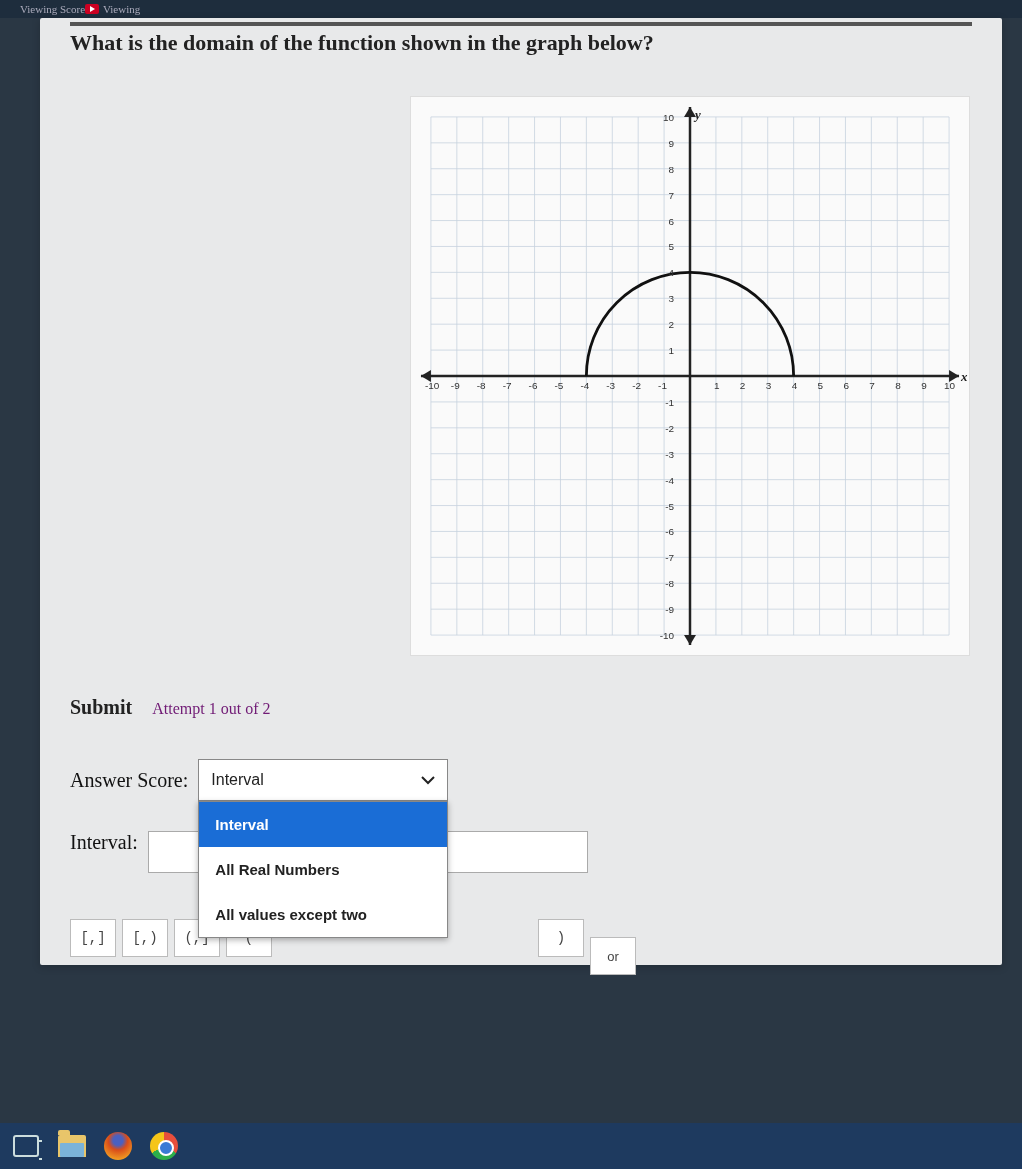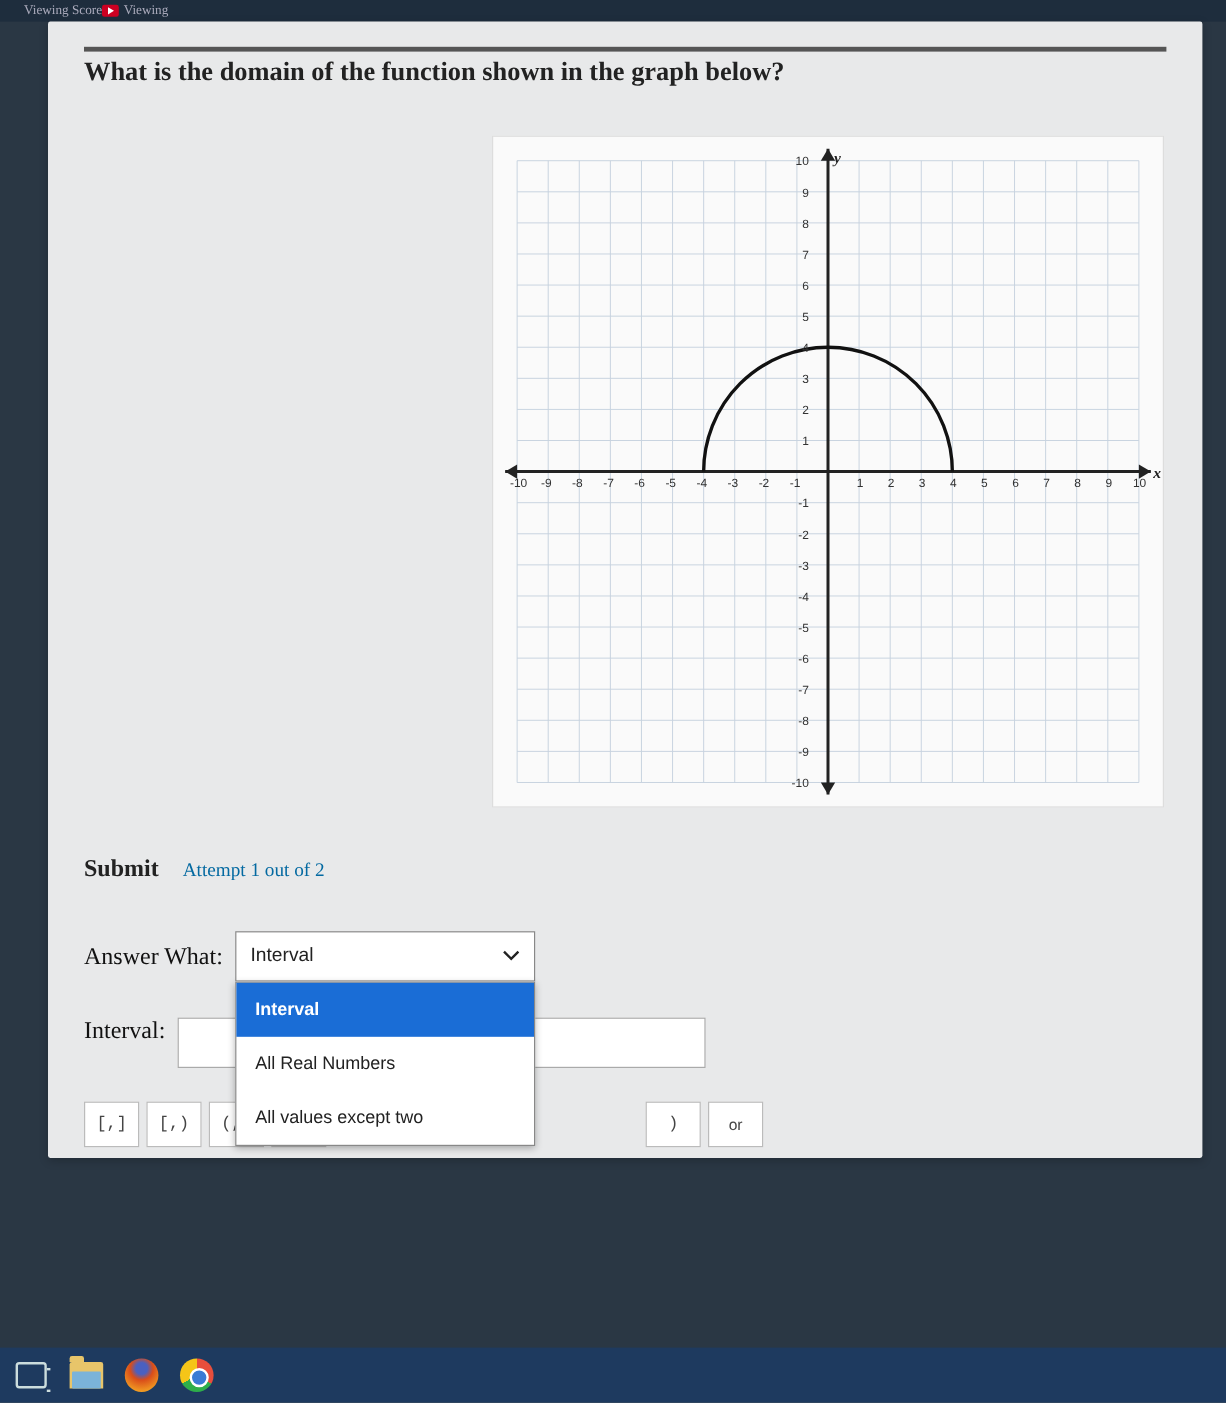--- a/index.html
+++ b/index.html
@@ -21,21 +21,21 @@
       font-size: 11px;
       overflow: hidden;
     }
     .top-item { display: flex; align-items: center; gap: 4px; }
     .yt-icon { width: 14px; height: 10px; background: #c02; border-radius: 2px; position: relative; display: inline-block; }
     .yt-icon::after { content: ''; position: absolute; left: 5px; top: 2px; border-left: 5px solid #fff; border-top: 3px solid transparent; border-bottom: 3px solid transparent; }
     .content-area {
       background: #e8e9ea;
       margin: 0 20px 0 40px;
       height: 947px;
-      padding: 27px 30px 20px 30px;
+      padding: 10px 30px 20px 30px;
       position: relative;
       border-radius: 2px;
       box-shadow: 0 2px 8px rgba(0,0,0,0.2);
     }
     .question-text {
       font-family: Georgia, serif;
       font-size: 22px;
       color: #222;
       font-weight: bold;
       padding: 4px 0 20px 0;
@@ -47,21 +47,21 @@
       height: 560px;
       margin: 20px auto 20px 340px;
       position: relative;
       background: #fafafa;
       border: 1px solid #ddd;
     }
     .graph-container svg { width: 100%; height: 100%; }
     .answer-section { margin-top: 40px; }
     .answer-header { font-family: Georgia, serif; font-size: 20px; color: #222; }
     .answer-header strong { font-weight: bold; }
-    .attempt-text { color: #0369a1; font-size: 16px; }
+    .attempt-text { color: #701a75; font-size: 16px; }
     .answer-type-row {
       margin-top: 40px;
       display: flex;
       align-items: center;
       gap: 10px;
       position: relative;
     }
     .label { font-family: Georgia, serif; font-size: 20px; color: #111; }
     .select-wrap { position: relative; }
     .select-box {
@@ -93,20 +93,21 @@
       border: 1px solid #888;
       z-index: 10;
       box-shadow: 0 2px 6px rgba(0,0,0,0.3);
     }
     .dropdown-item {
       padding: 14px 16px;
       font-family: Arial, sans-serif;
       font-size: 15px;
       color: #222;
       cursor: pointer;
+      font-weight: bold;
     }
     .dropdown-item.selected {
       background: #1a6dd6;
       color: #fff;
       font-weight: bold;
     }
     .interval-row {
       margin-top: 30px;
       display: flex;
       gap: 10px;
@@ -129,21 +130,21 @@
       background: #fff;
       border: 1px solid #bbb;
       display: flex;
       align-items: center;
       justify-content: center;
       font-family: 'Courier New', monospace;
       font-size: 14px;
       color: #444;
       cursor: pointer;
     }
-    .or-btn { font-family: Arial, sans-serif; font-size: 13px; }
+    .or-btn { font-family: Arial, sans-serif; font-size: 13px; margin-top: 36px; }
     .submit-btn {
       margin-top: 20px;
       background: #1d7ed8;
       color: #fff;
       padding: 12px 20px;
       font-family: Georgia, serif;
       font-size: 16px;
       display: inline-block;
       cursor: pointer;
     }
@@ -294,21 +295,21 @@
   </div>
 
   <div class="answer-section">
     <div class="answer-header">
       <strong>Submit</strong>
       &nbsp;&nbsp;
       <span class="attempt-text">Attempt 1 out of 2</span>
     </div>
 
     <div class="answer-type-row">
-      <span class="label">Answer What:</span>
+      <span class="label">Answer Score:</span>
       <div class="select-wrap">
         <div class="select-box">
           <span>Interval</span>
           <span class="chevron">
             <svg width="14" height="10" viewBox="0 0 14 10">
                 <path d="M1 2 L7 8 L13 2" stroke="#222" stroke-width="2" fill="none"></path>
               </svg>
           </span>
         </div>
         <div class="dropdown">

